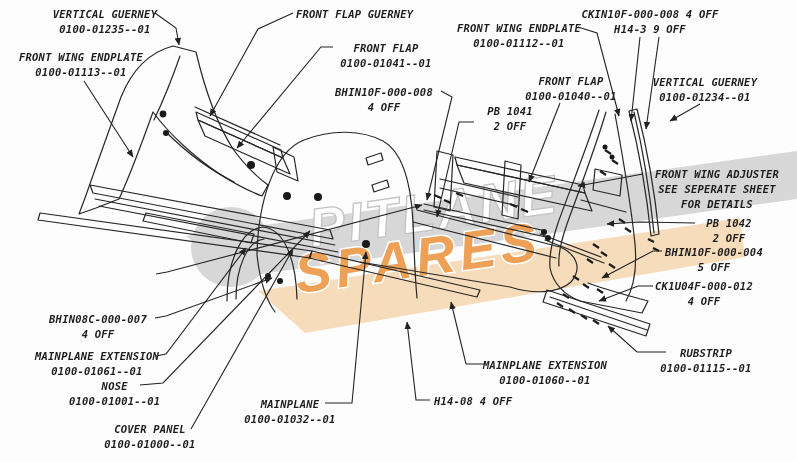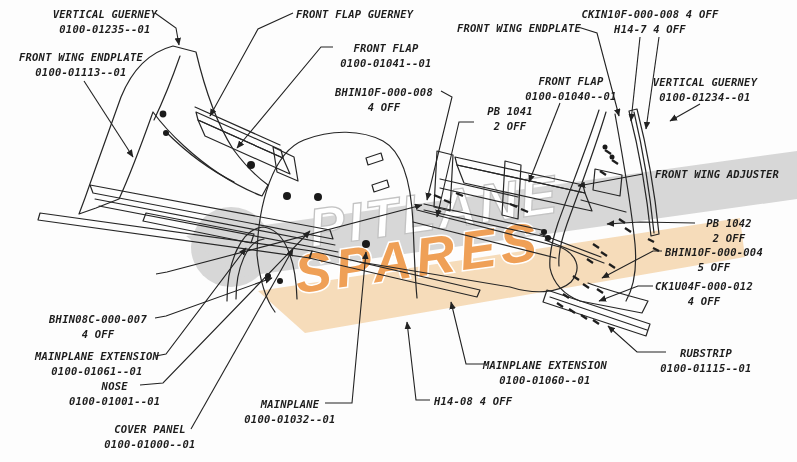--- a/index.html
+++ b/index.html
@@ -130,35 +130,38 @@
   <div class="lbl" style="left:384px;top:85px">
       <span>BHIN10F-000-008</span>
       <span>4 OFF</span>
     </div>
   <div class="lbl" style="left:510px;top:104px">
       <span>PB 1041</span>
       <span>2 OFF</span>
     </div>
   <div class="lbl" style="left:519px;top:21px">
       <span>FRONT WING ENDPLATE</span>
+      <span>0100-01112--01</span>
     </div>
   <div class="lbl" style="left:571px;top:74px">
       <span>FRONT FLAP</span>
       <span>0100-01040--01</span>
     </div>
   <div class="lbl" style="left:650px;top:7px">
       <span>CKIN10F-000-008 4 OFF</span>
-      <span>H14-7 4 OFF</span>
+      <span>H14-3 9 OFF</span>
     </div>
   <div class="lbl" style="left:705px;top:75px">
       <span>VERTICAL GUERNEY</span>
       <span>0100-01234--01</span>
     </div>
   <div class="lbl" style="left:717px;top:167px">
       <span>FRONT WING ADJUSTER</span>
+      <span>SEE SEPERATE SHEET</span>
+      <span>FOR DETAILS</span>
     </div>
   <div class="lbl" style="left:729px;top:216px">
       <span>PB 1042</span>
       <span>2 OFF</span>
     </div>
   <div class="lbl" style="left:714px;top:245px">
       <span>BHIN10F-000-004</span>
       <span>5 OFF</span>
     </div>
   <div class="lbl" style="left:704px;top:279px">

